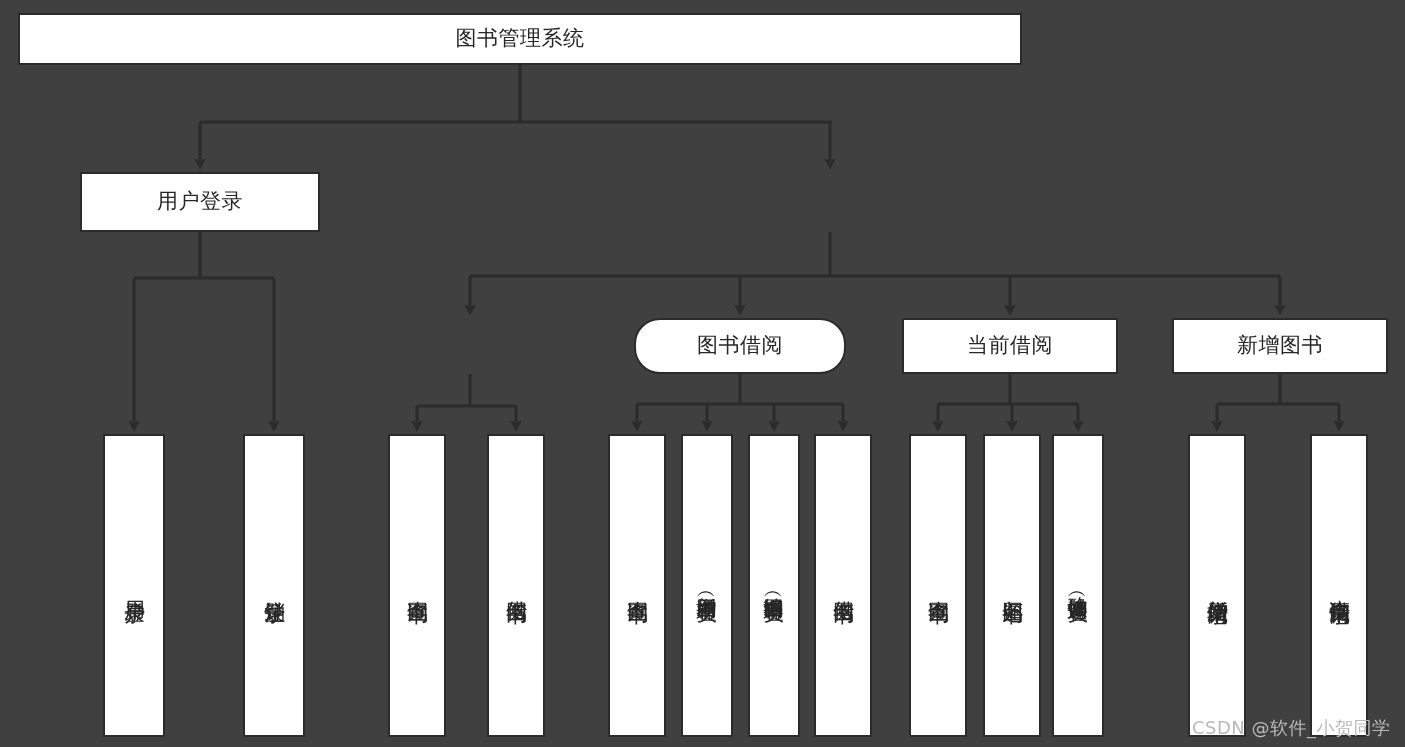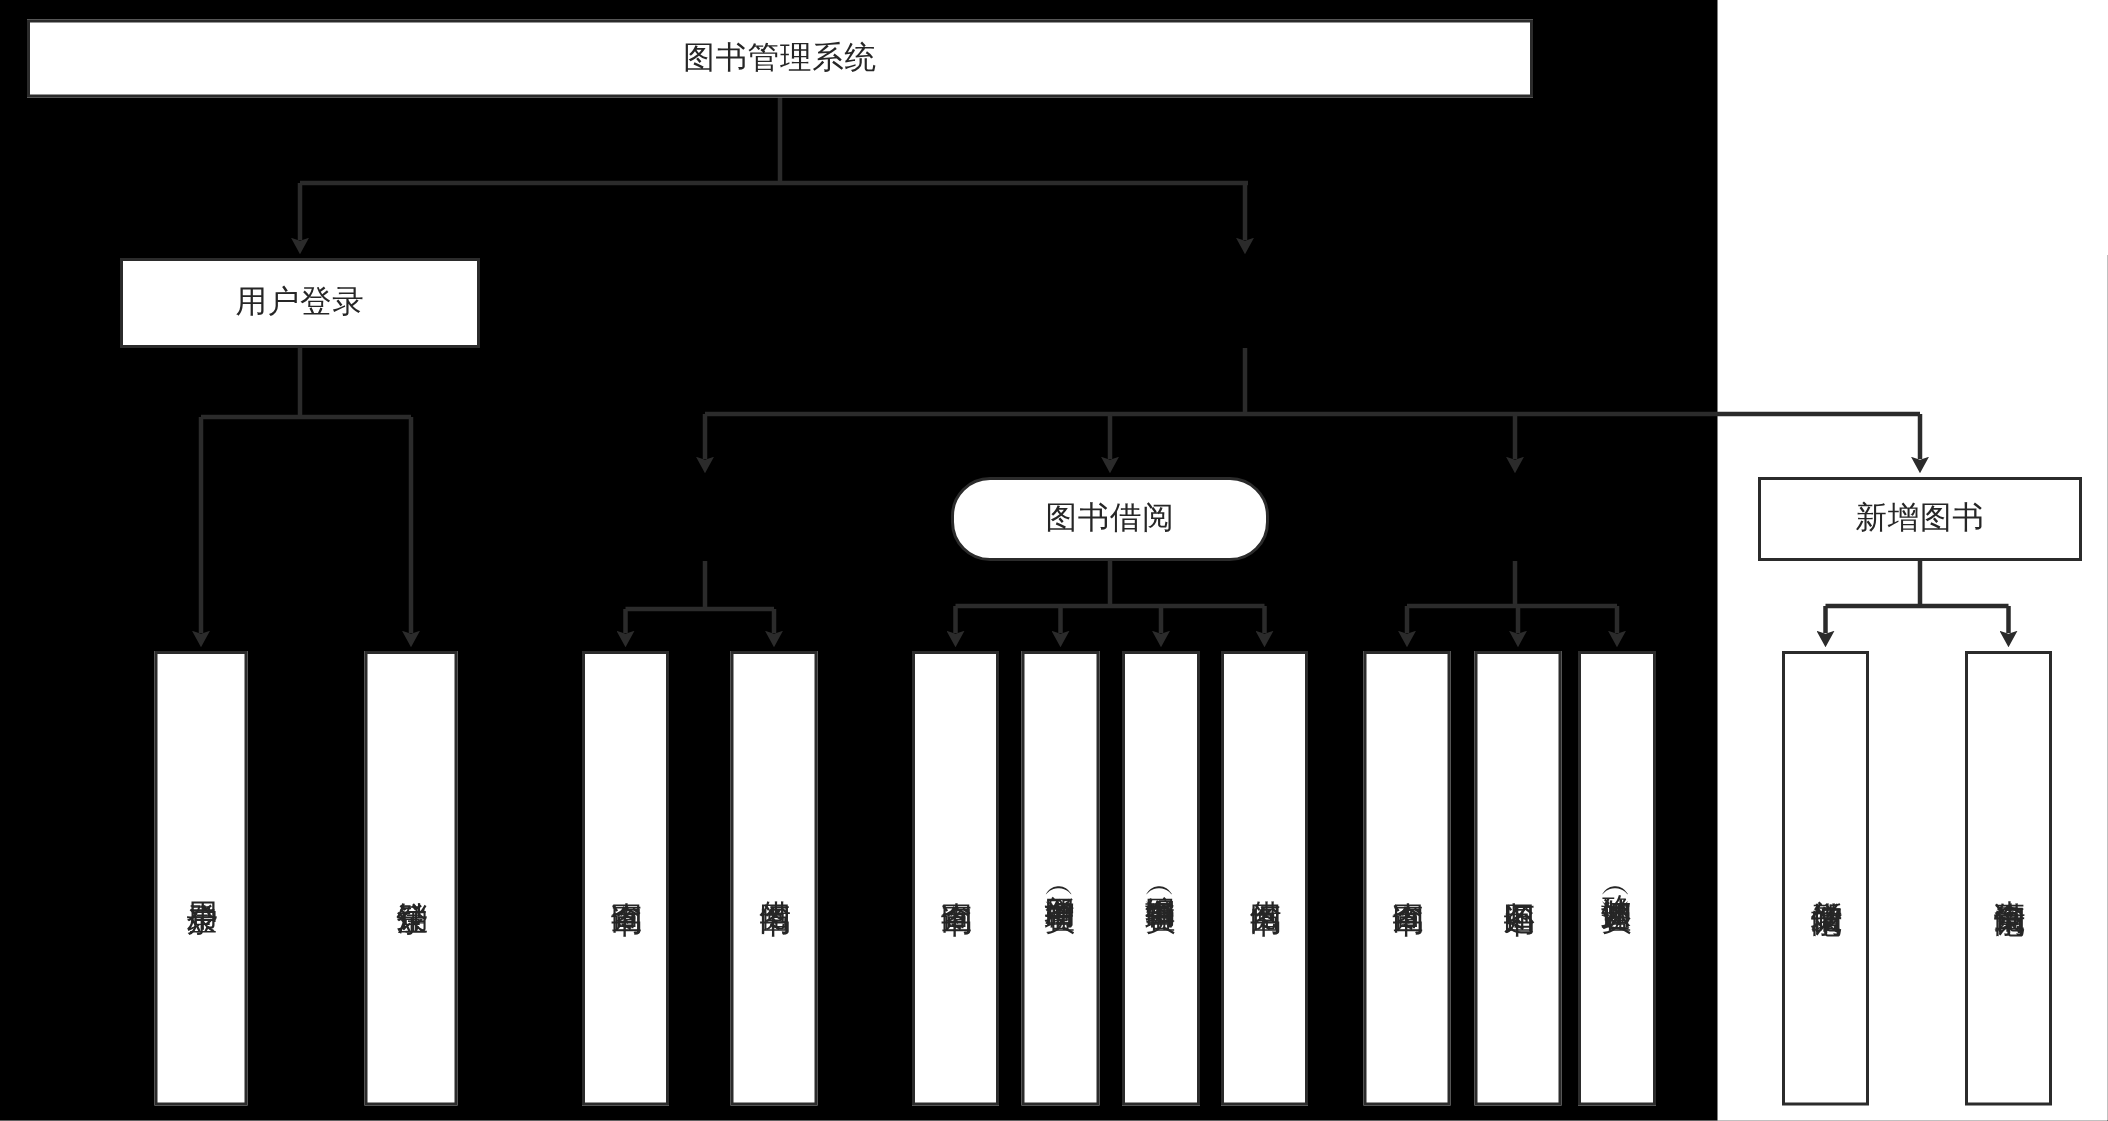--- a/index.html
+++ b/index.html
@@ -8,23 +8,23 @@
     background: #ffffff;
   }
   body {
     width: 1405px;
     height: 747px;
     font-family: "DejaVu Sans", "Liberation Sans", sans-serif;
     overflow: hidden;
   }
   #diagram-root {
     position: relative;
-    width: 1145px;
+    width: 1405px;
     height: 747px;
-    background: #000000;
+    background: #404040;
     text-decoration: underline;
   }
   svg.layer {
     position: absolute;
     top: 0;
     left: 0;
     width: 1405px;
     height: 747px;
   }
   .node-box {
@@ -128,20 +128,23 @@
     <span class="node-label">图书管理系统</span>
   </div>
 
   <div class="node-box horizontal" id="node-l2-0" style="left: 80px; top: 172px; width: 240px; height: 60px;">
     <span class="node-label">用户登录</span>
   </div>
 
   <div class="node-box horizontal" id="node-l3-1" style="left: 634px; top: 318px; width: 212px; height: 56px; border-radius: 26px;">
     <span class="node-label">图书借阅</span>
   </div>
+  <div class="node-box horizontal" id="node-l3-2" style="left: 902px; top: 318px; width: 216px; height: 56px;">
+    <span class="node-label">当前借阅</span>
+  </div>
   <div class="node-box horizontal" id="node-l3-3" style="left: 1172px; top: 318px; width: 216px; height: 56px;">
     <span class="node-label">新增图书</span>
   </div>
 
   <div class="node-box vertical" id="node-leaf-0" style="left: 103px; top: 434px; width: 62px; height: 303px;">
     <span class="node-label">用户登录</span>
   </div>
   <div class="node-box vertical" id="node-leaf-1" style="left: 243px; top: 434px; width: 62px; height: 303px;">
     <span class="node-label">注销登录</span>
   </div>
@@ -172,13 +175,14 @@
   <div class="node-box vertical tall-text" id="node-leaf-10" style="left: 1052px; top: 434px; width: 52px; height: 303px;">
     <span class="node-label">确认归还（管理员）</span>
   </div>
   <div class="node-box vertical" id="node-leaf-11" style="left: 1188px; top: 434px; width: 58px; height: 303px;">
     <span class="node-label">新增借阅记录</span>
   </div>
   <div class="node-box vertical" id="node-leaf-12" style="left: 1310px; top: 434px; width: 58px; height: 303px;">
     <span class="node-label">查询借阅记录</span>
   </div>
 
+  <div id="watermark" style="left: 1192px; top: 716px; color: rgb(185, 185, 185);">CSDN @软件_小贺同学</div>
 </div>
 
 </body></html>

